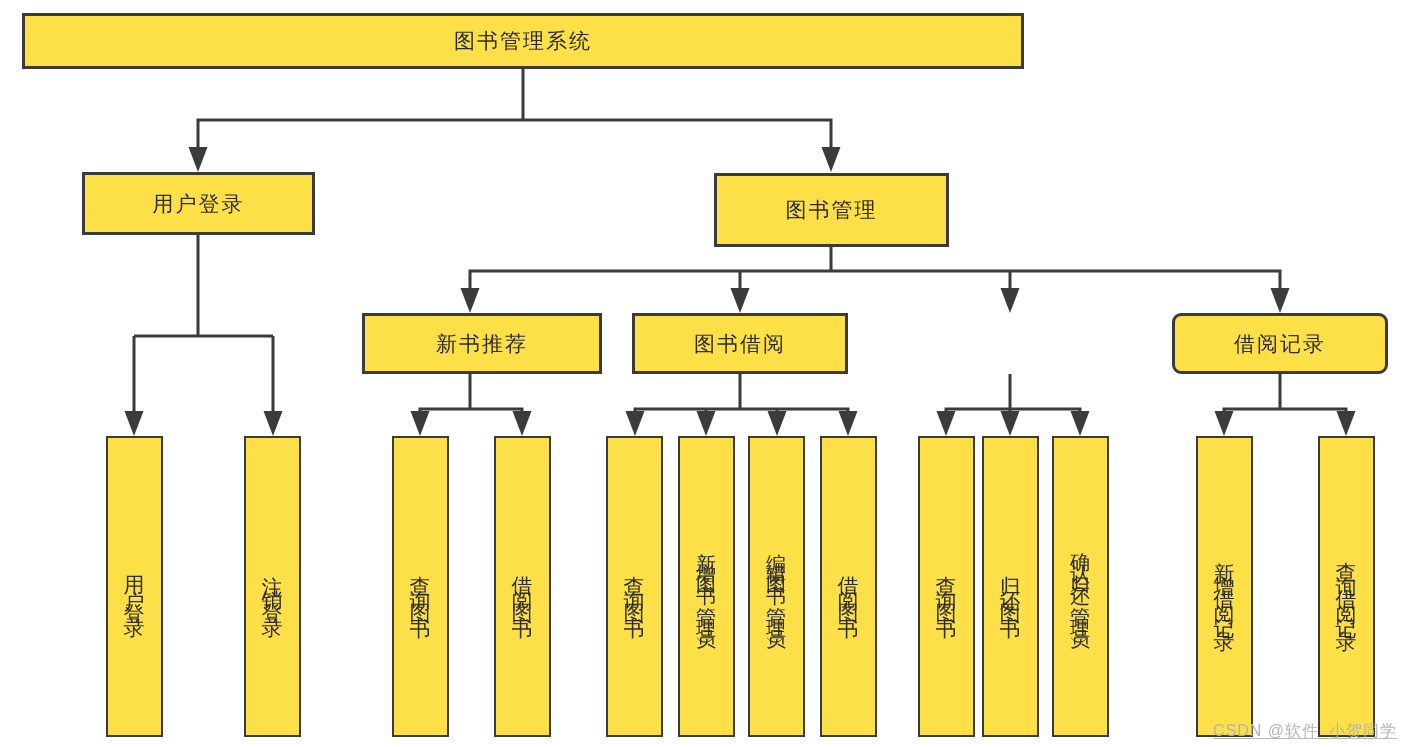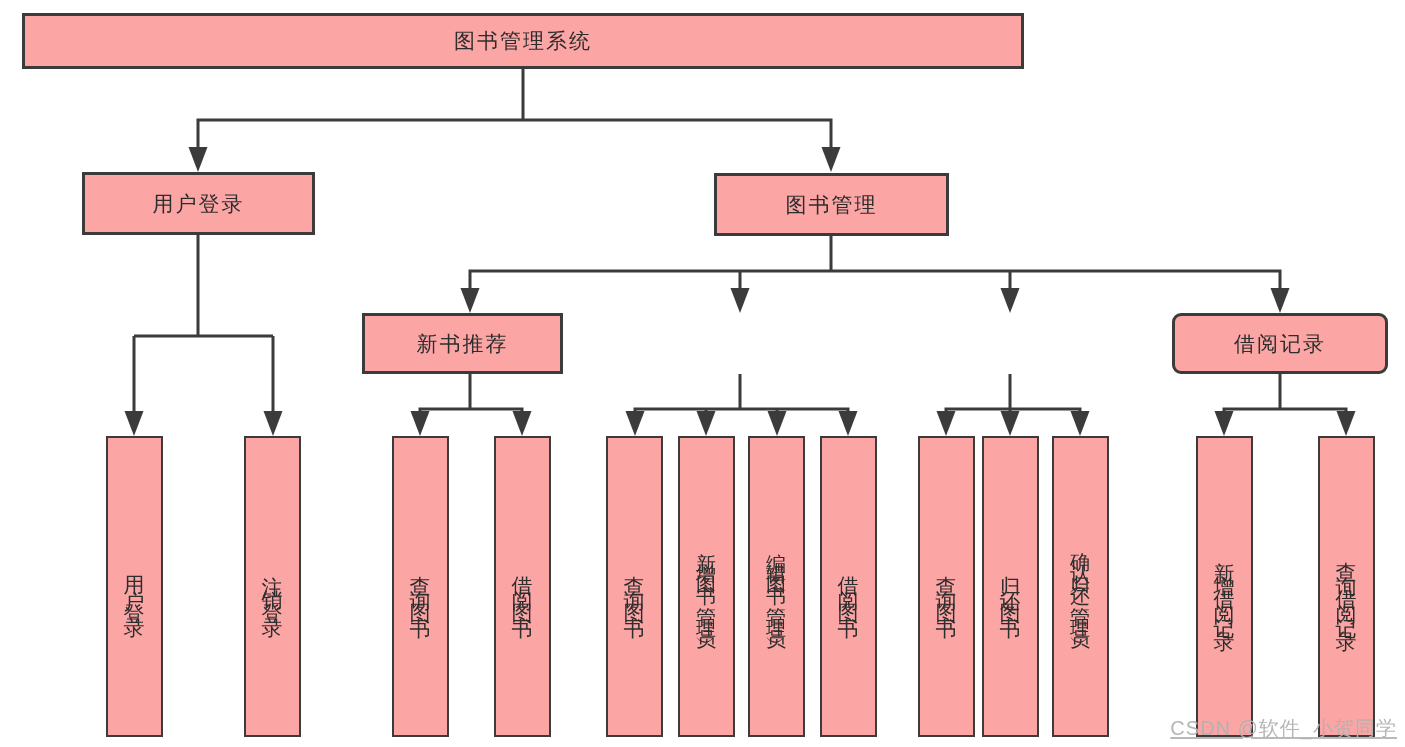--- a/index.html
+++ b/index.html
@@ -5,38 +5,38 @@
   html,body{margin:0;padding:0;background:#ffffff;}
   body{
     width:1405px;height:747px;
     font-family:"Liberation Sans","DejaVu Sans",sans-serif;
     color:#2d2d2d;
   }
   .canvas{position:relative;width:1405px;height:747px;overflow:hidden;background:#ffffff;}
   svg.connectors{position:absolute;left:0;top:0;z-index:1;}
   .node{
     position:absolute;box-sizing:border-box;
-    border:3px solid #3b3b3b;background:#fca5a5;
+    border:3px solid #3b3b3b;background:#fde047;
     display:flex;align-items:center;justify-content:center;
     z-index:2;
   }
   .node.hlabel{font-size:21px;letter-spacing:2px;}
   .node.leaf{border-width:2.5px;}
   .vtext{
     writing-mode:vertical-rl;
     text-orientation:mixed;
     font-size:21px;
     line-height:1;
     letter-spacing:14px;
     white-space:nowrap;
   }
   .vtext.tight{font-size:20px;letter-spacing:11px;}
   .watermark{
     position:absolute;right:8px;bottom:5px;z-index:6;
-    font-size:20px;letter-spacing:1px;
+    font-size:16px;letter-spacing:1px;
     color:rgba(177,177,177,0.95);
     text-decoration:underline;
     text-decoration-color:rgba(177,177,177,0.9);
     text-underline-offset:2px;
   }
 </style>
 </head>
 <body>
 
 <div class="canvas">
@@ -78,26 +78,29 @@
     </g>
   </svg>
 
   <div class="node hlabel" style="left:22px;top:13px;width:1002px;height:56px;">
     <span>图书管理系统</span>
   </div>
 
   <div class="node hlabel" style="left:82px;top:172px;width:233px;height:63px;">
     <span>用户登录</span>
   </div>
-  <div class="node hlabel" style="left:714px;top:173px;width:235px;height:63px;">
+  <div class="node hlabel" style="left:714px;top:173px;width:235px;height:74px;">
     <span>图书管理</span>
   </div>
 
-  <div class="node hlabel" style="left:362px;top:313px;width:201px;height:61px;">
+  <div class="node hlabel" style="left:362px;top:313px;width:240px;height:61px;">
     <span>新书推荐</span>
+  </div>
+  <div class="node hlabel" style="left:632px;top:313px;width:216px;height:61px;">
+    <span>图书借阅</span>
   </div>
   <div class="node hlabel" style="left:1172px;top:313px;width:216px;height:61px;border-radius:9px;">
     <span>借阅记录</span>
   </div>
 
   <div class="node leaf" style="left:106px;top:436px;width:57px;height:301px;">
     <span class="vtext">用户登录</span>
   </div>
   <div class="node leaf" style="left:244px;top:436px;width:57px;height:301px;">
     <span class="vtext">注销登录</span>

